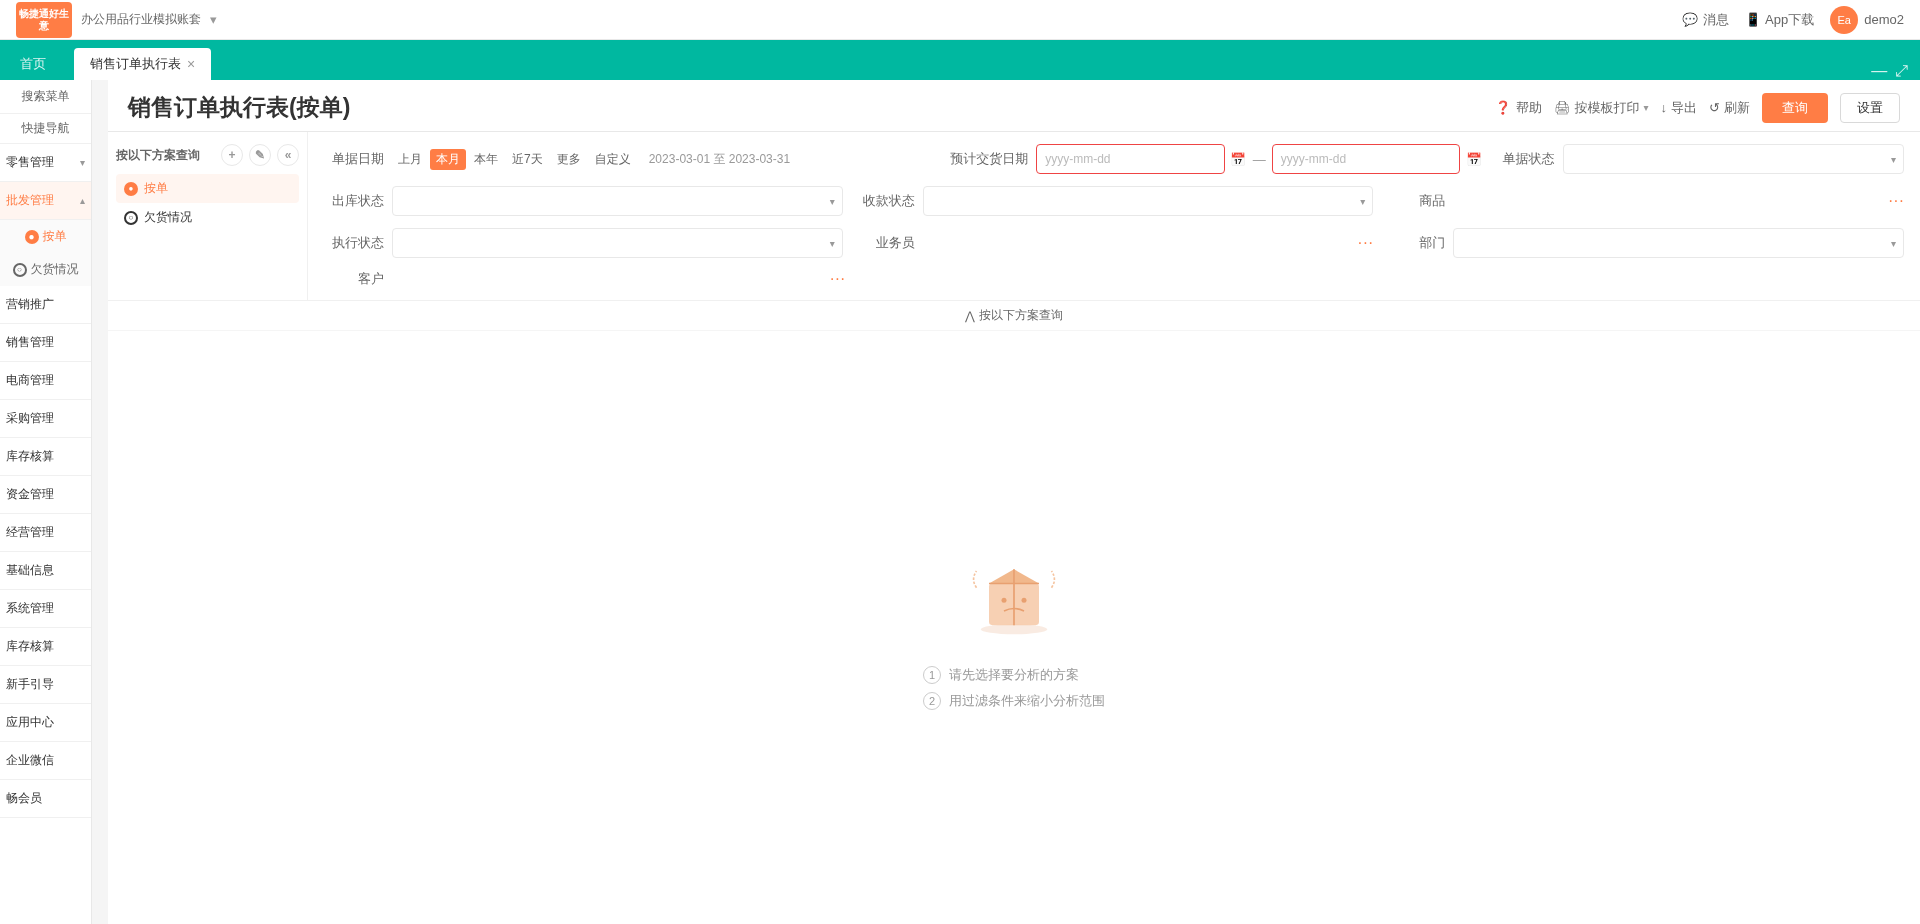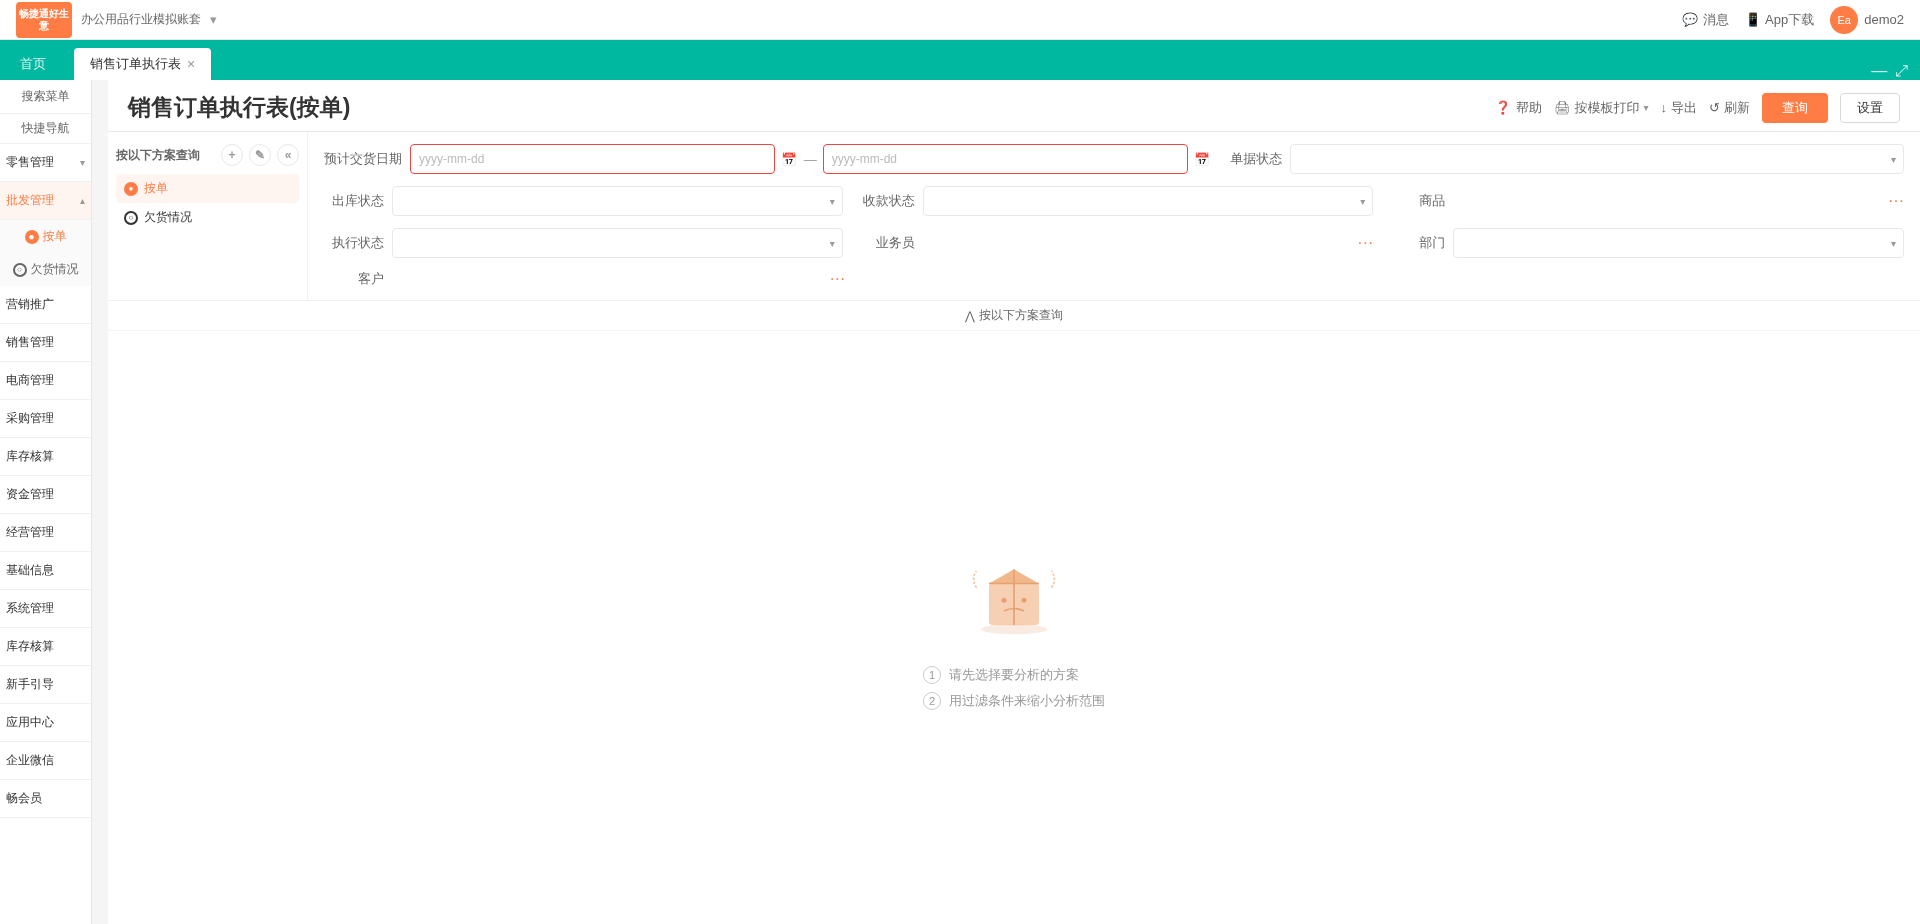--- a/index.html
+++ b/index.html
@@ -246,20 +246,32 @@
             <span class="dot-icon">○</span>
             <span>欠货情况</span>
           </div>
         </div>
 
         <div class="filter-right-panel">
           <div class="filter-rows">
 
             <div class="filter-row">
 
+              <div class="filter-group" style="flex:1.5;">
+                <span class="filter-label">单据日期</span>
+                <div class="date-tabs">
+                  <span class="date-tab">上月</span>
+                  <span class="date-tab active">本月</span>
+                  <span class="date-tab">本年</span>
+                  <span class="date-tab">近7天</span>
+                  <span class="date-tab">更多</span>
+                  <span class="date-tab">自定义</span>
+                </div>
+                <span class="filter-date-range-text">2023-03-01 至 2023-03-31</span>
+              </div>
 
               <div class="filter-group" style="flex:1.3;">
                 <span class="filter-label filter-label-wide">预计交货日期</span>
                 <div class="filter-date-group">
                   <div class="filter-date-input" style="font-size:12px;color:#bbb;">yyyy-mm-dd</div>
                   <span class="date-icon">📅</span>
                   <span class="filter-date-sep">—</span>
                   <div class="filter-date-input" style="font-size:12px;color:#bbb;">yyyy-mm-dd</div>
                   <span class="date-icon">📅</span>
                 </div>

